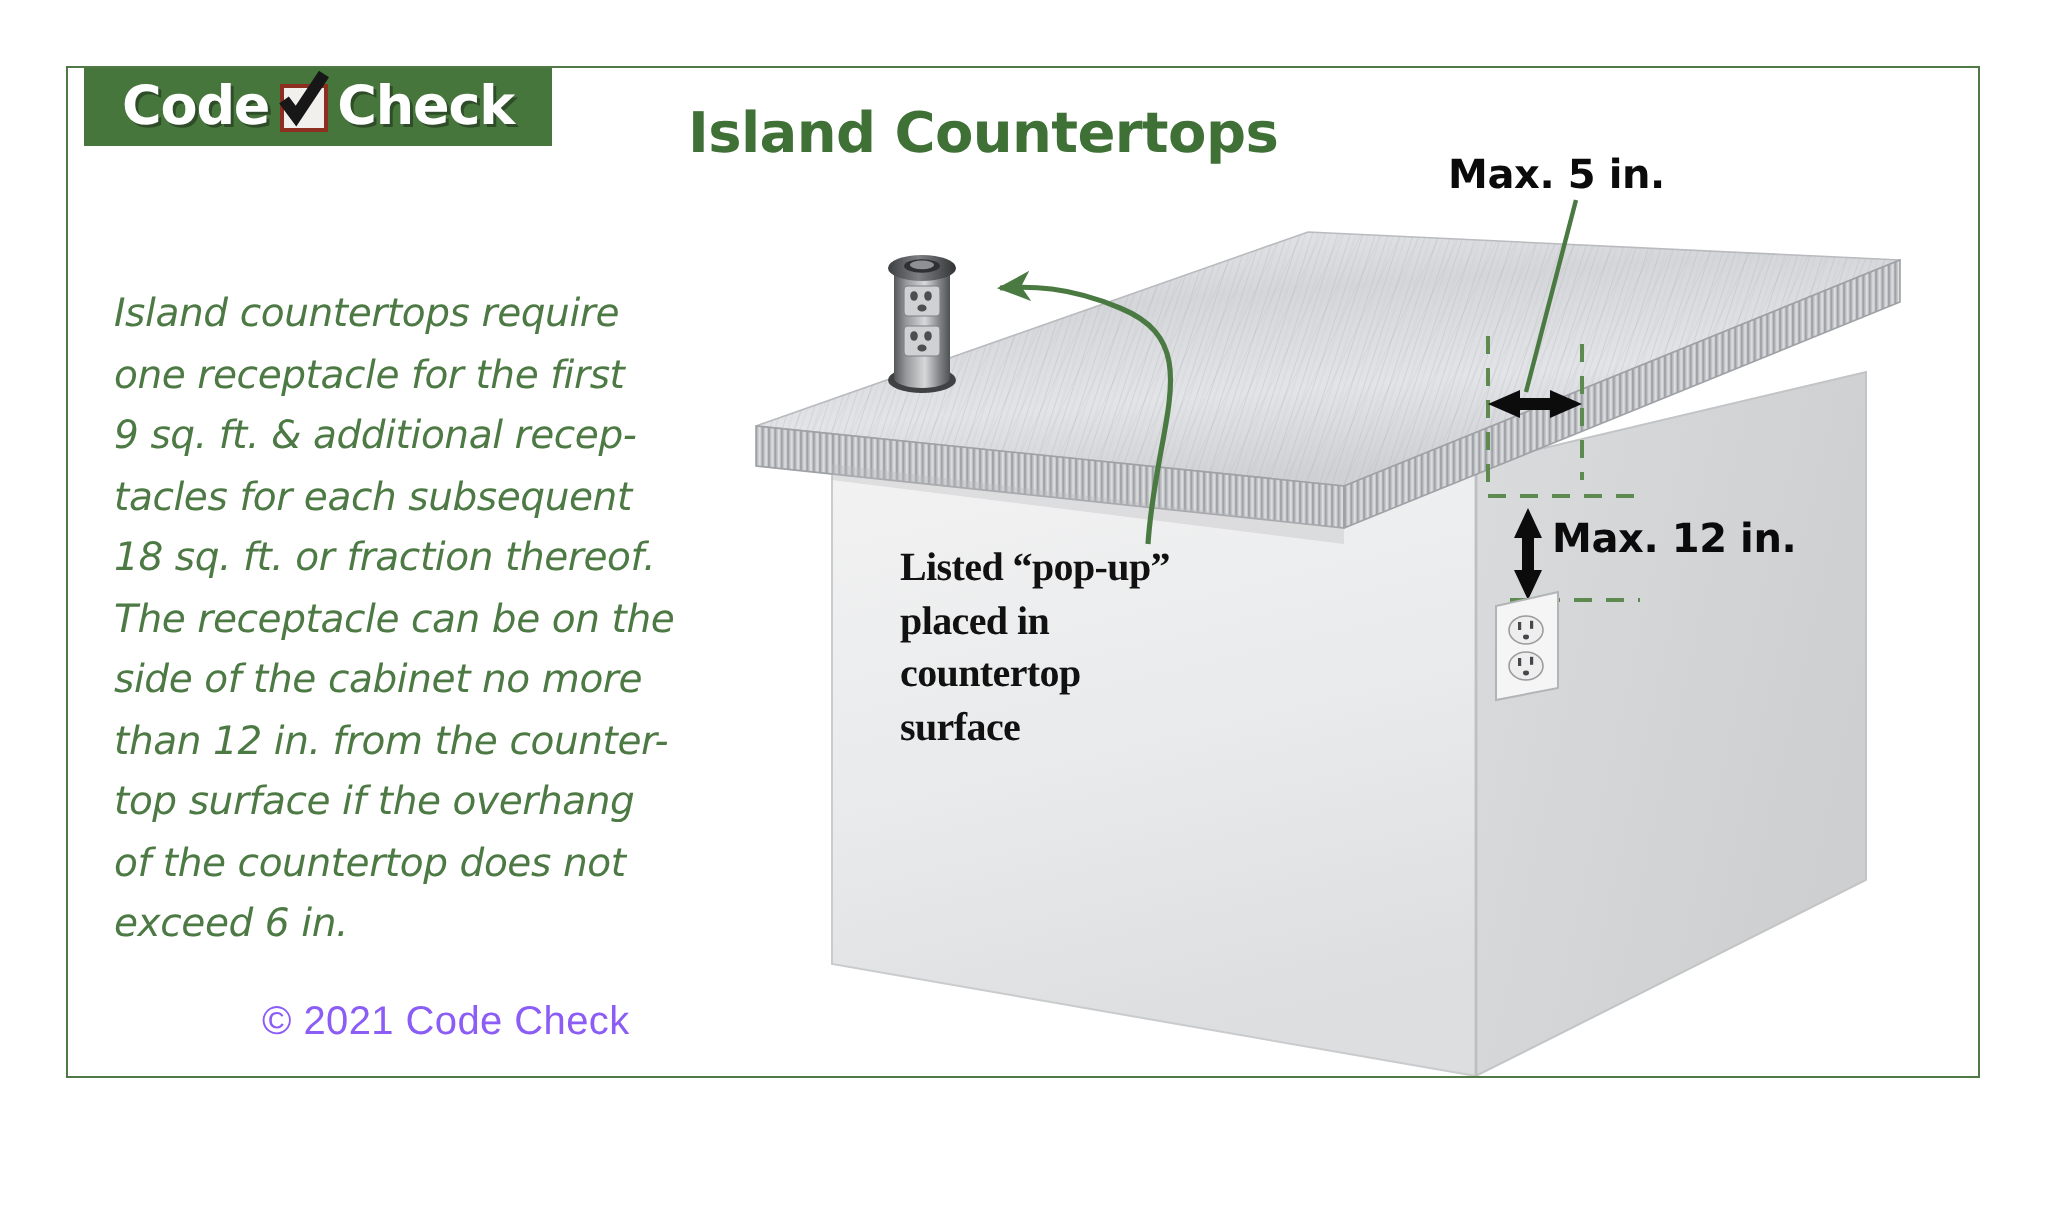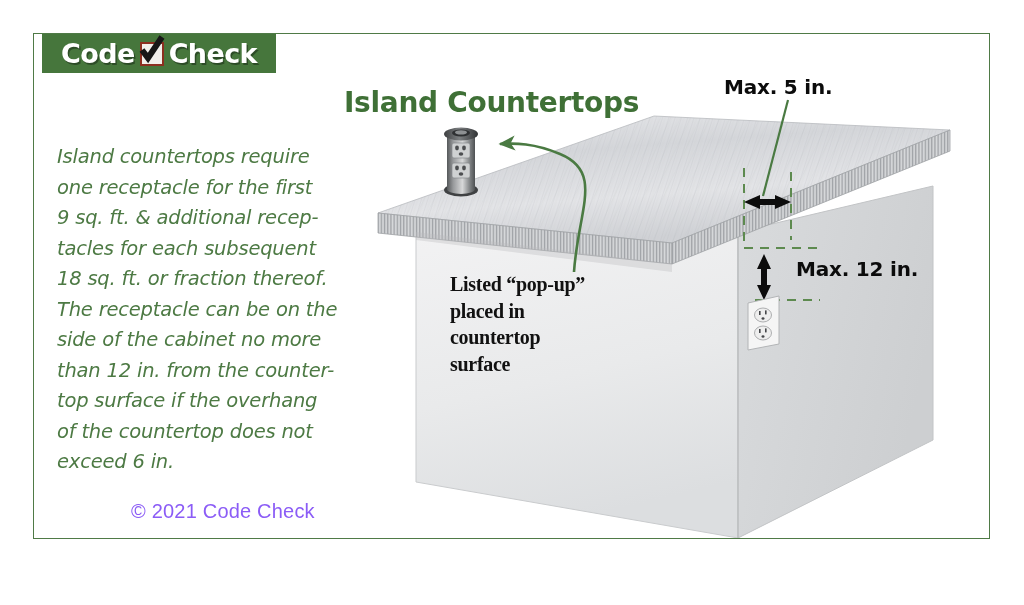--- a/index.html
+++ b/index.html
@@ -82,21 +82,20 @@
   #title {
     position: absolute;
     left: 344px;
     top: 50px;
     color: #3f7036;
     font-family: "DejaVu Sans", sans-serif;
     font-weight: bold;
     font-size: 28px;
     letter-spacing: -0.3px;
     white-space: nowrap;
-    margin-top: 36px;
   }
 
   
   #body-copy {
     position: absolute;
     left: 57px;
     top: 114px;
     width: 320px;
     color: #4d7a44;
     font-family: "DejaVu Sans", sans-serif;
@@ -133,21 +132,21 @@
   .dim-label {
     position: absolute;
     color: #0b0b0b;
     font-family: "DejaVu Sans", sans-serif;
     font-weight: bold;
     font-size: 20px;
     letter-spacing: -0.2px;
     white-space: nowrap;
   }
   #dim-6in { left: 724px; top: 75px; }
-  #dim-12in { left: 776px; top: 257px; margin-left: 20px; }
+  #dim-12in { left: 776px; top: 257px; }
 
   
   #drawing {
     position: absolute;
     left: 0;
     top: 0;
     width: 1024px;
     height: 605px;
     overflow: visible;
   }

